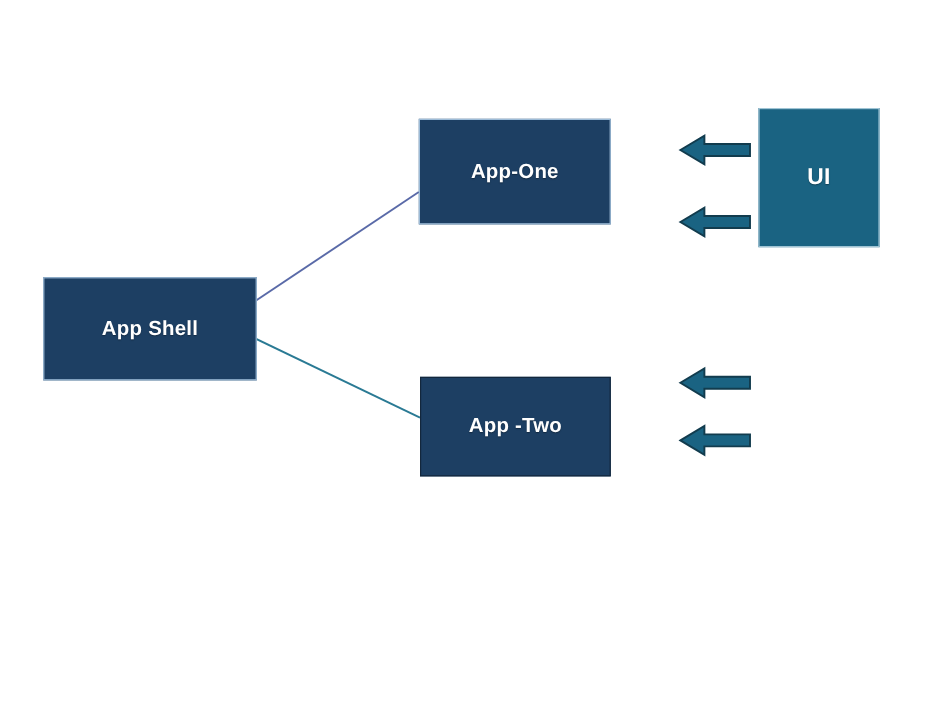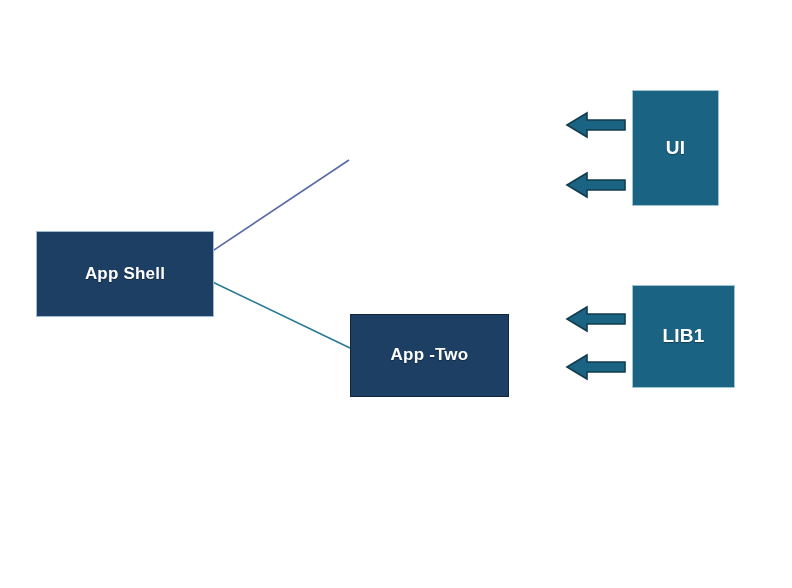--- a/index.html
+++ b/index.html
@@ -51,21 +51,21 @@
     background: #1a6382;
     border: 1px solid #9fc4d4;
     font-size: 19px;
     text-shadow: 0 1px 1px rgba(0,0,0,0.35);
   }
 
   
   #node-app-shell { left: 36px;  top: 231px; width: 178px; height: 86px; }
   #node-app-one   { left: 349px; top: 99px;  width: 160px; height: 88px; }
   #node-app-two   { left: 350px; top: 314px; width: 159px; height: 83px; }
-  #node-ui        { left: 632px; top: 90px;  width: 87px; height: 116px; align-items: center; }
+  #node-ui        { left: 632px; top: 90px;  width: 101px; height: 116px; align-items: center; }
   #node-lib1      { left: 632px; top: 285px; width: 103px; height: 103px; }
 
   #edges {
     position: absolute;
     left: 0;
     top: 0;
     width: 792px;
     height: 588px;
     pointer-events: none;
   }
@@ -106,26 +106,26 @@
   </svg>
 
   <svg class="block-arrow" style="left:565px; top:352px;" width="62" height="30" viewBox="0 0 62 30" xmlns="http://www.w3.org/2000/svg">
     <path d="M2,15 L22,3 L22,10 L60,10 L60,20 L22,20 L22,27 Z" fill="#1a6382" stroke="#123c4e" stroke-width="1.6" stroke-linejoin="miter"></path>
   </svg>
 
   <div class="node navy" id="node-app-shell">
     <span class="node-label">App Shell</span>
   </div>
 
+  <div class="node navy" id="node-app-one">
+    <span class="node-label">App-One</span>
+  </div>
 
   <div class="node navy dark-edge" id="node-app-two">
     <span class="node-label">App -Two</span>
   </div>
 
   <div class="node teal" id="node-ui">
     <span class="node-label">UI</span>
   </div>
 
-  <div class="node teal" id="node-lib1">
-    <span class="node-label">LIB1</span>
-  </div>
 
 </div>
 
 </body></html>

